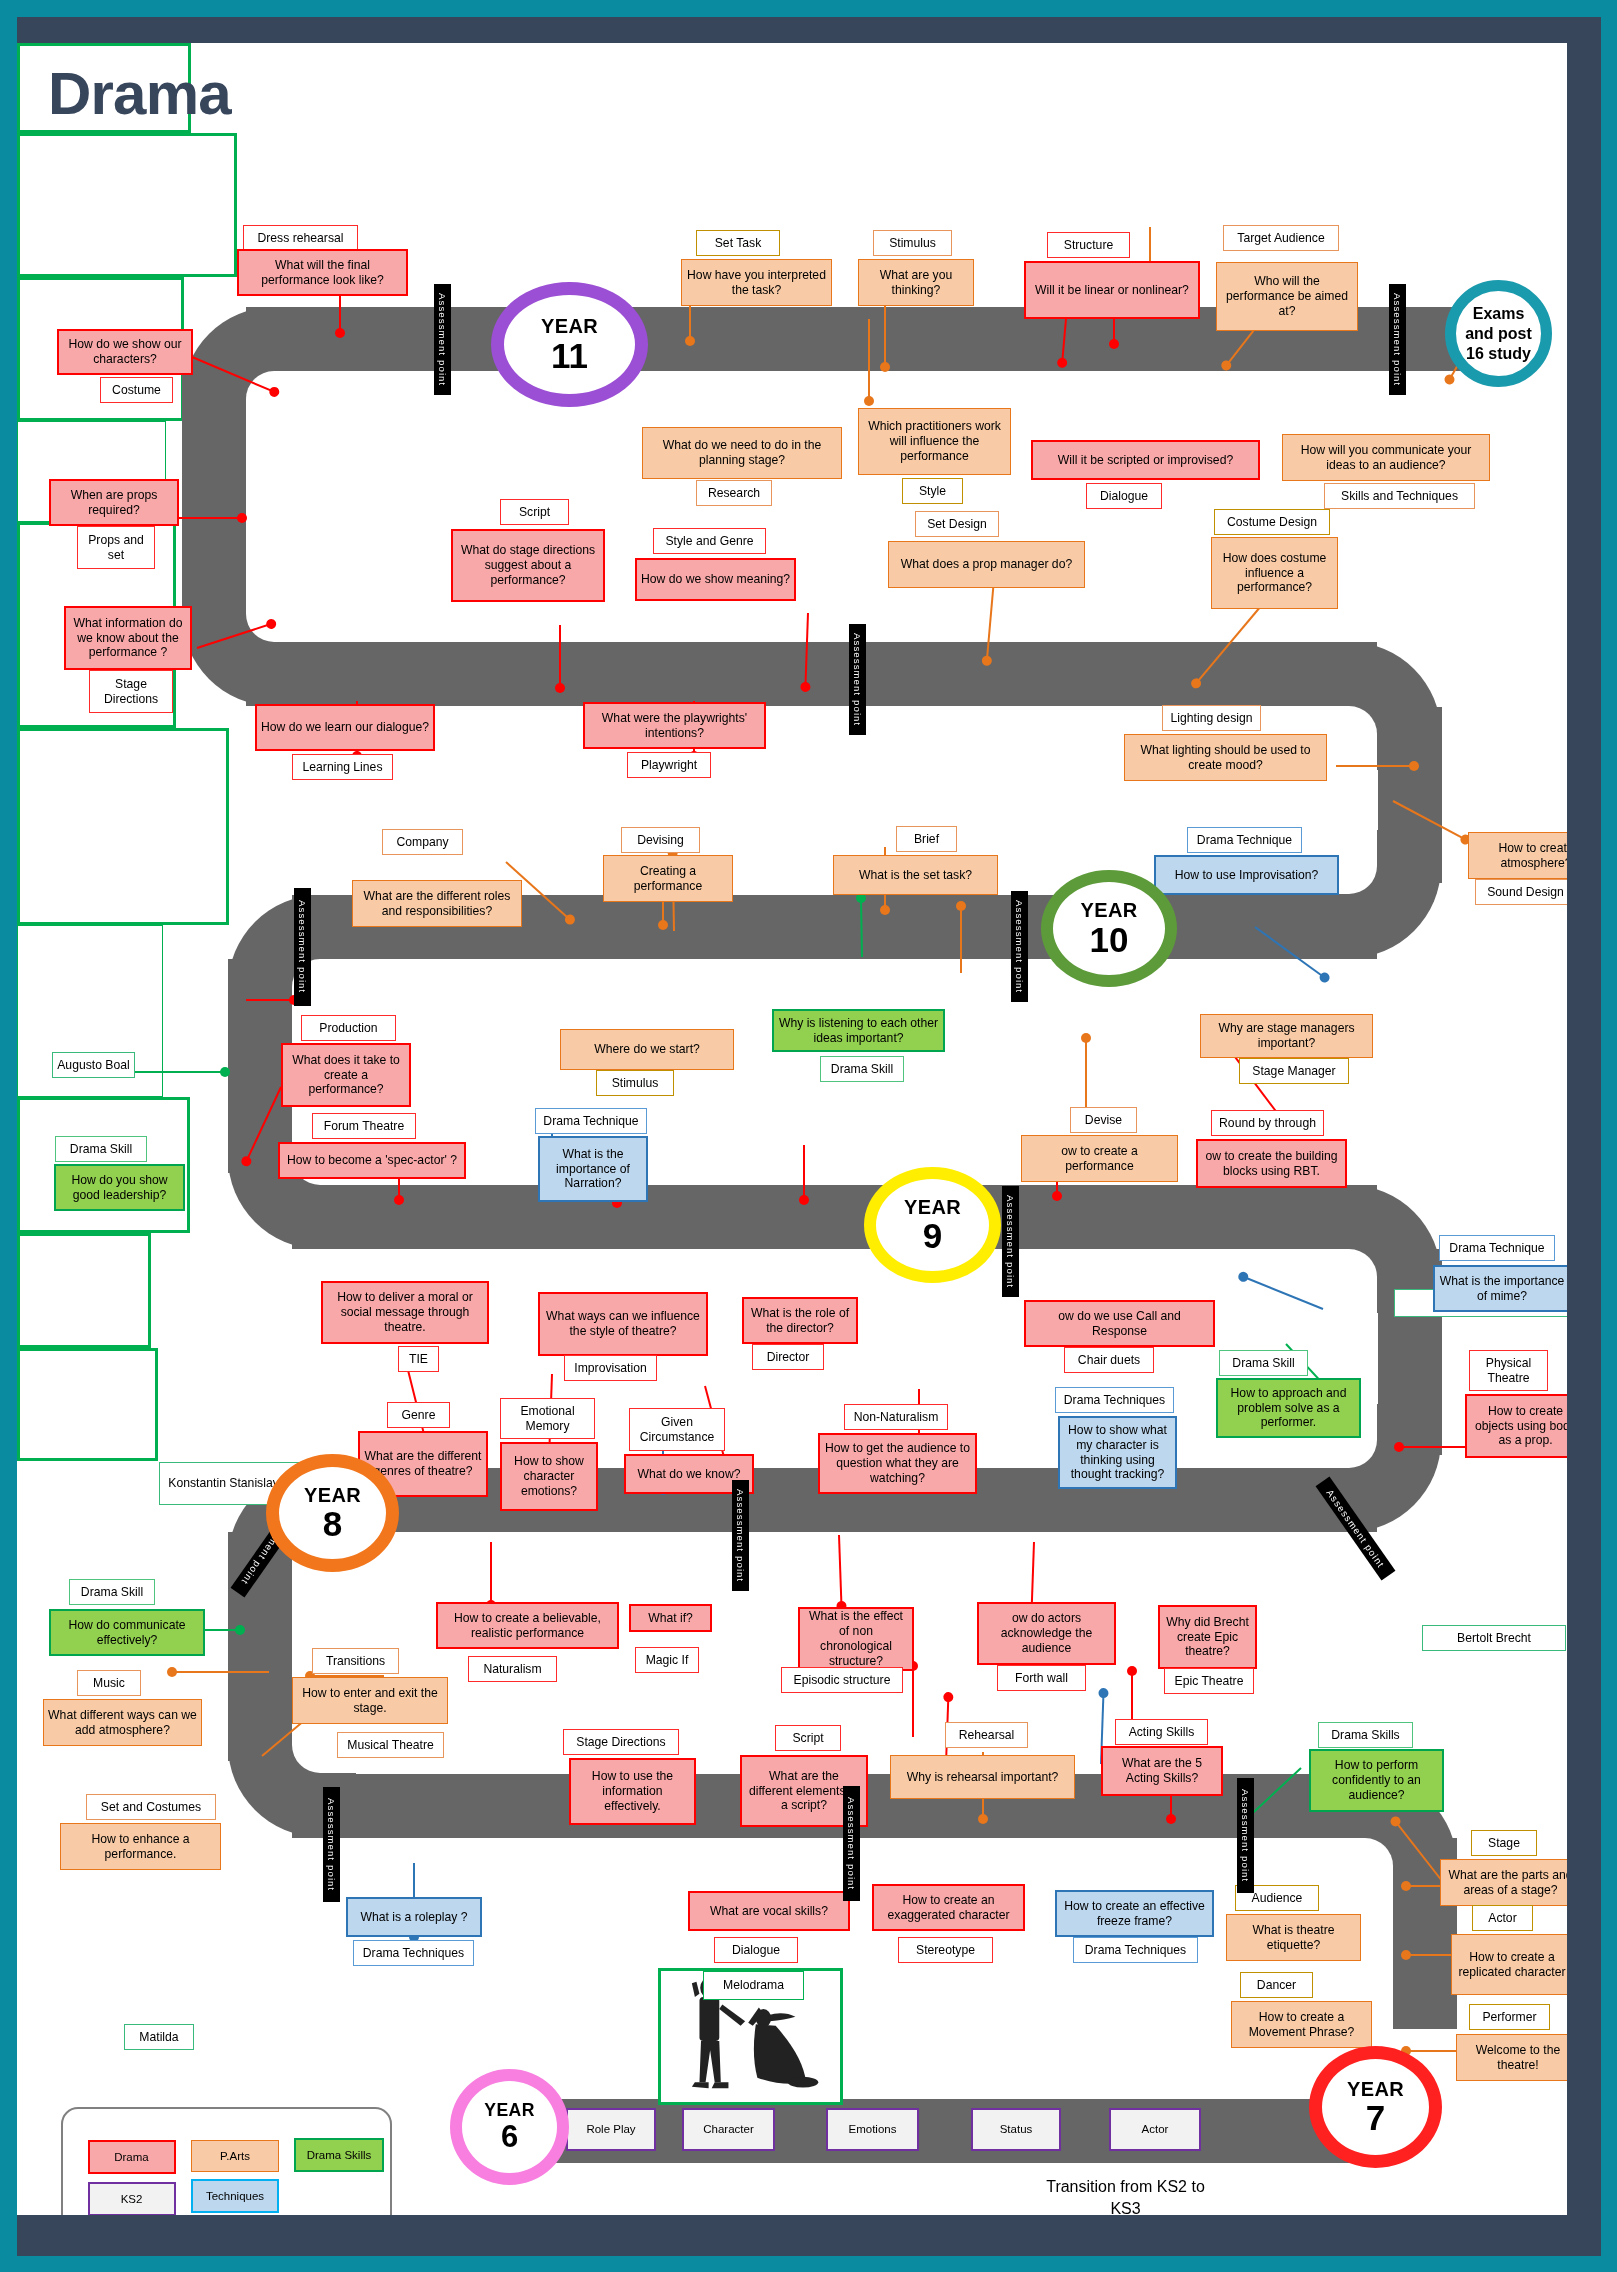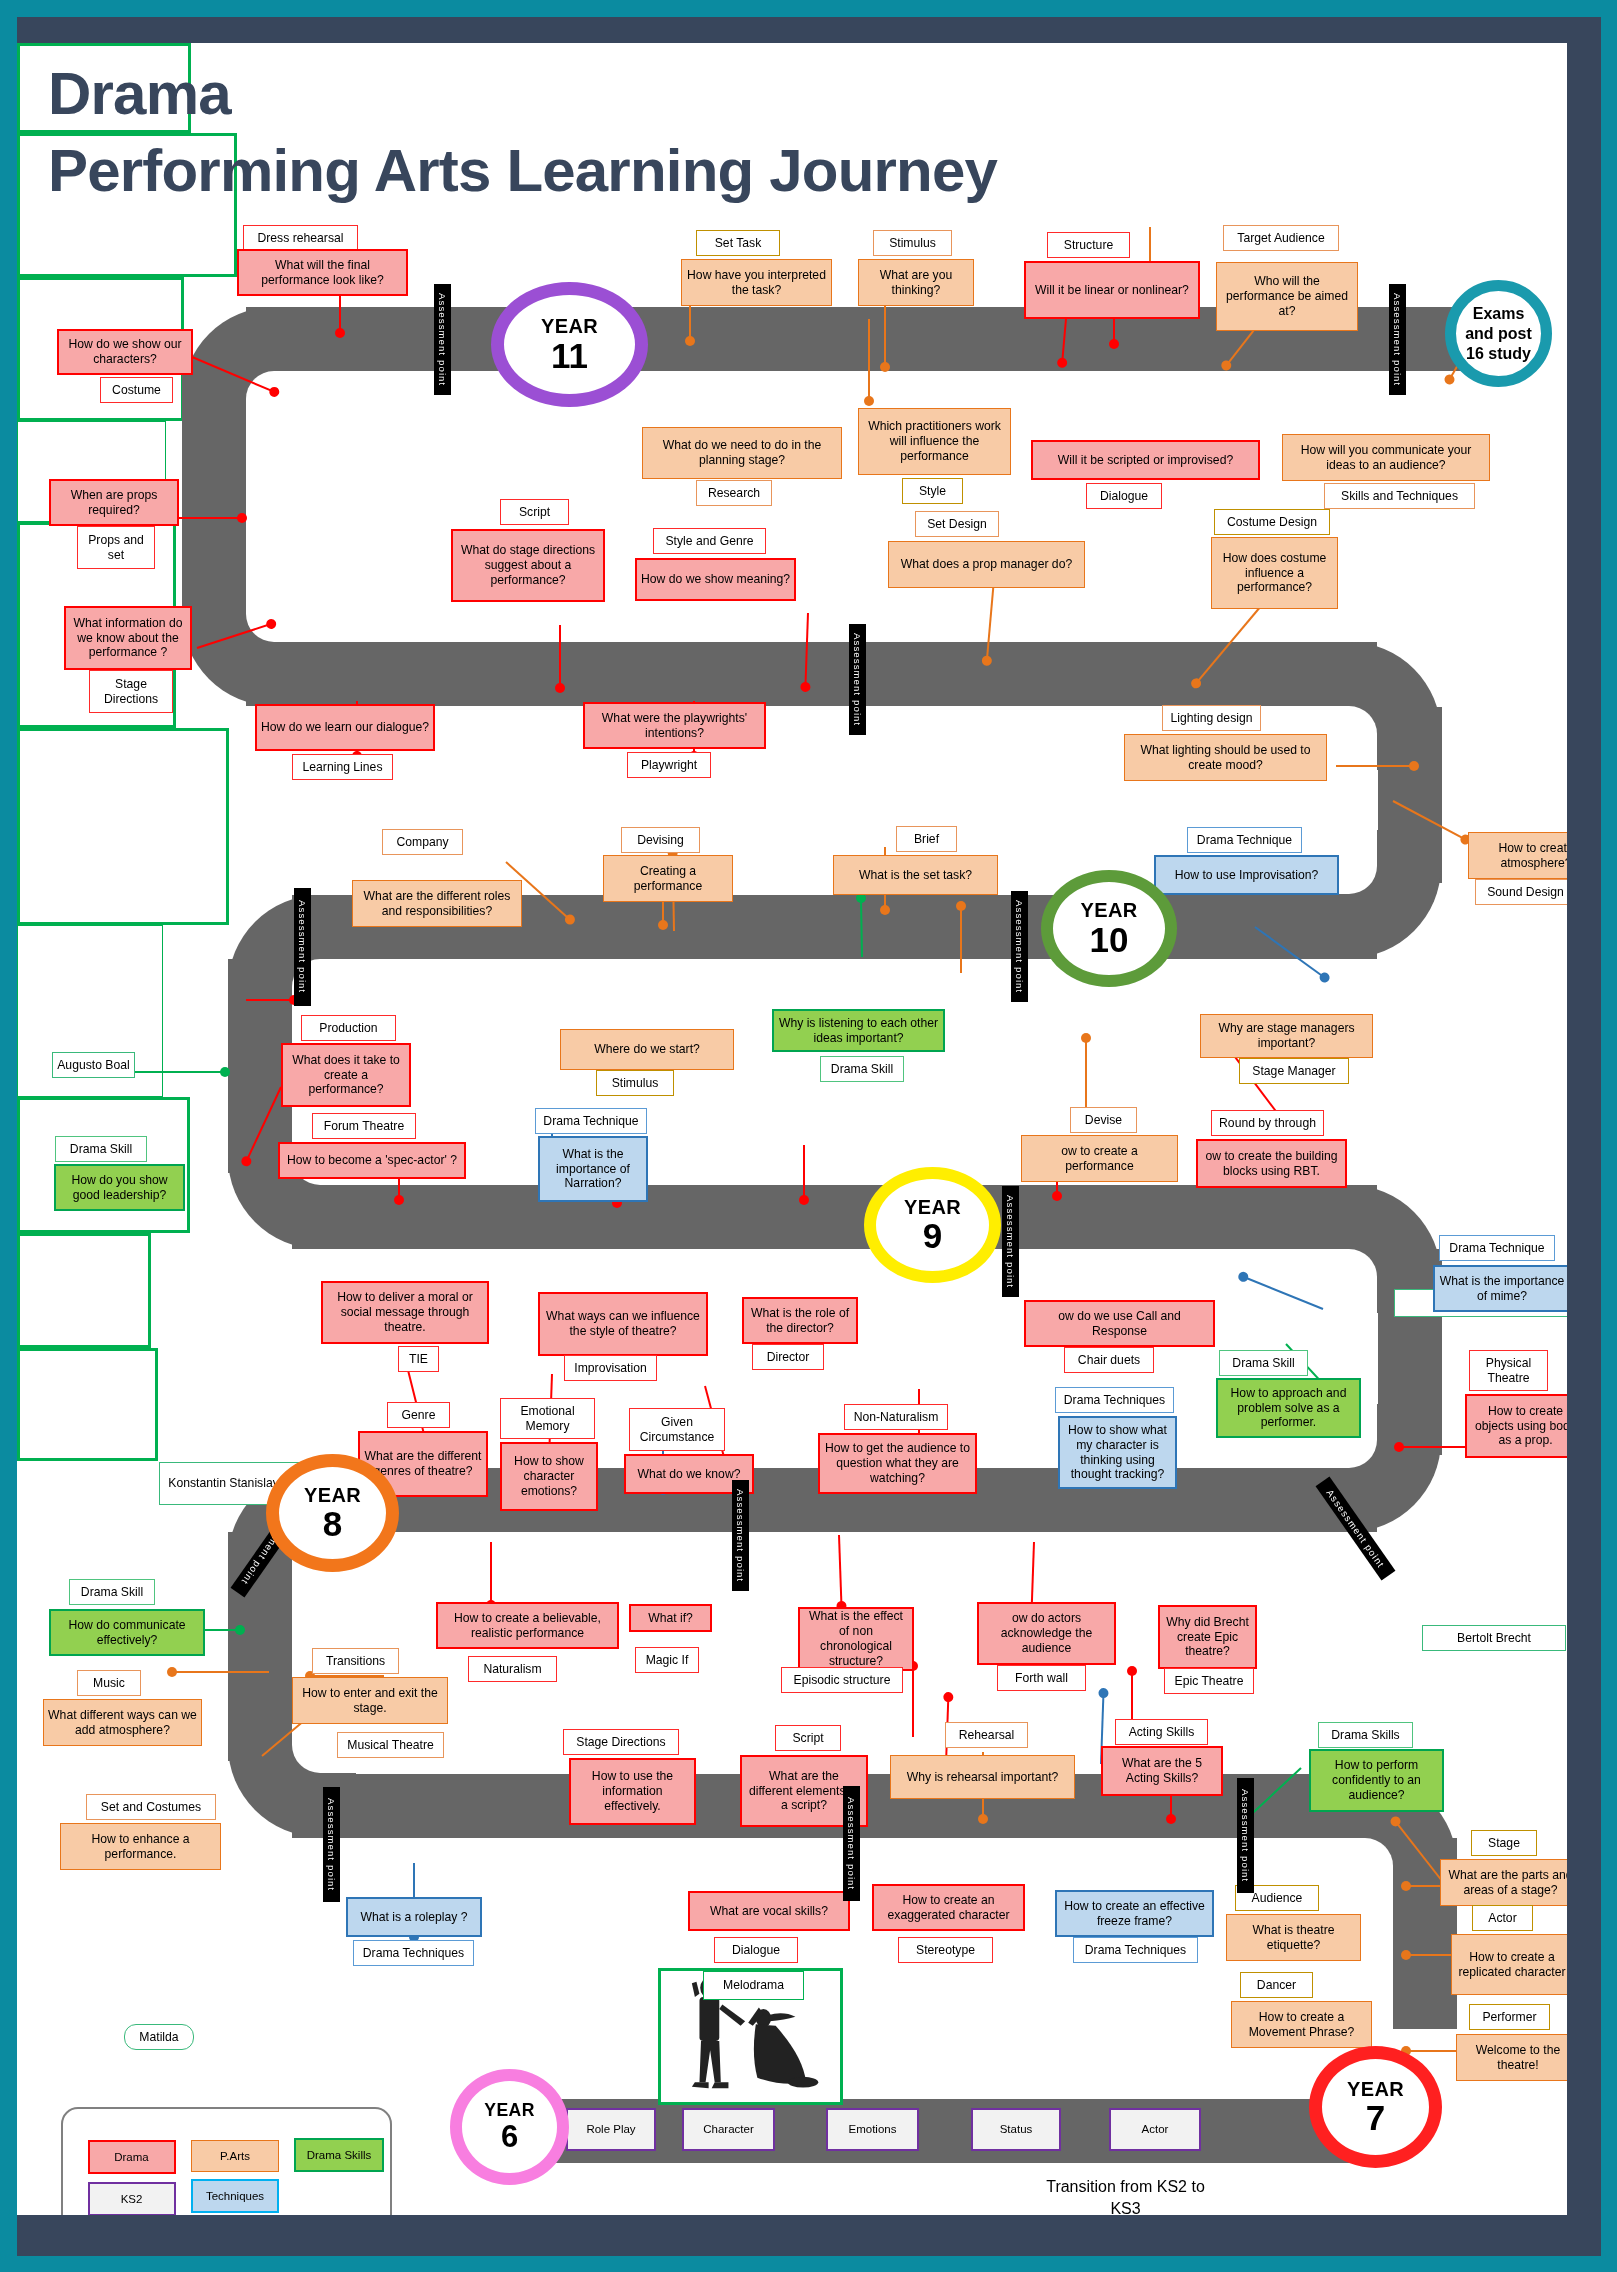--- a/index.html
+++ b/index.html
@@ -76,21 +76,20 @@
   .transition{position:absolute;text-align:center;font-size:16px;color:#000;line-height:1.35;z-index:25;}
 </style>
 </head>
 <body>
 
 <div id="stage">
  <div id="frame"></div>
  <div id="canvas">
 
   <div class="t1">Drama</div>
-  <div class="t2">Performing Arts Learning Journey</div>
 
   <div class="road road-h" style="left:229px;top:264px;width:1238px;"></div>
   <div class="bend bend-tl" style="left:165px;top:264px;width:128px;height:128px;"></div>
   <div class="road road-v" style="left:165px;top:329px;height:260px;"></div>
   <div class="bend bend-bl" style="left:165px;top:535px;width:128px;height:128px;"></div>
 
   <div class="road road-h" style="left:229px;top:599px;width:1131px;"></div>
   <div class="bend bend-tr" style="left:1296px;top:599px;width:128px;height:128px;"></div>
   <div class="road road-v" style="left:1361px;top:664px;height:176px;"></div>
   <div class="bend bend-br" style="left:1296px;top:787px;width:128px;height:128px;"></div>
@@ -393,21 +392,21 @@
 
   <div class="bx parts-lbl lbl" style="left:320px;top:1689px;width:107px;height:26px;">Musical Theatre</div>
 
   <div class="bx parts-lbl lbl" style="left:60px;top:1627px;width:64px;height:26px;">Music</div>
   <div class="bx parts q" style="left:26px;top:1656px;width:159px;height:47px;">What different ways can we add atmosphere?</div>
 
   <div class="bx parts-lbl lbl" style="left:69px;top:1751px;width:130px;height:26px;">Set and Costumes</div>
   <div class="bx parts q" style="left:43px;top:1780px;width:161px;height:47px;">How to enhance a performance.</div>
 
   <div class="pracbox" style="left:46px;top:1874px;width:128px;height:109px;"></div>
-  <div class="prac-lbl bx" style="left:107px;top:1981px;width:70px;height:26px;border-radius:12px;">Matilda</div>
+  <div class="prac-lbl bx" style="left:107px;top:1981px;width:70px;height:26px;">Matilda</div>
 
   <div class="bx drama-lbl lbl" style="left:546px;top:1686px;width:116px;height:26px;">Stage Directions</div>
   <div class="bx drama q" style="left:552px;top:1715px;width:127px;height:67px;">How to use the information effectively.</div>
 
   <div class="bx drama-lbl lbl" style="left:758px;top:1682px;width:66px;height:26px;">Script</div>
   <div class="bx drama q" style="left:723px;top:1712px;width:128px;height:72px;">What are the different elements of a script?</div>
 
   <div class="bx parts-lbl lbl" style="left:928px;top:1679px;width:83px;height:26px;">Rehearsal</div>
   <div class="bx parts q" style="left:873px;top:1712px;width:185px;height:44px;">Why is rehearsal important?</div>
 

